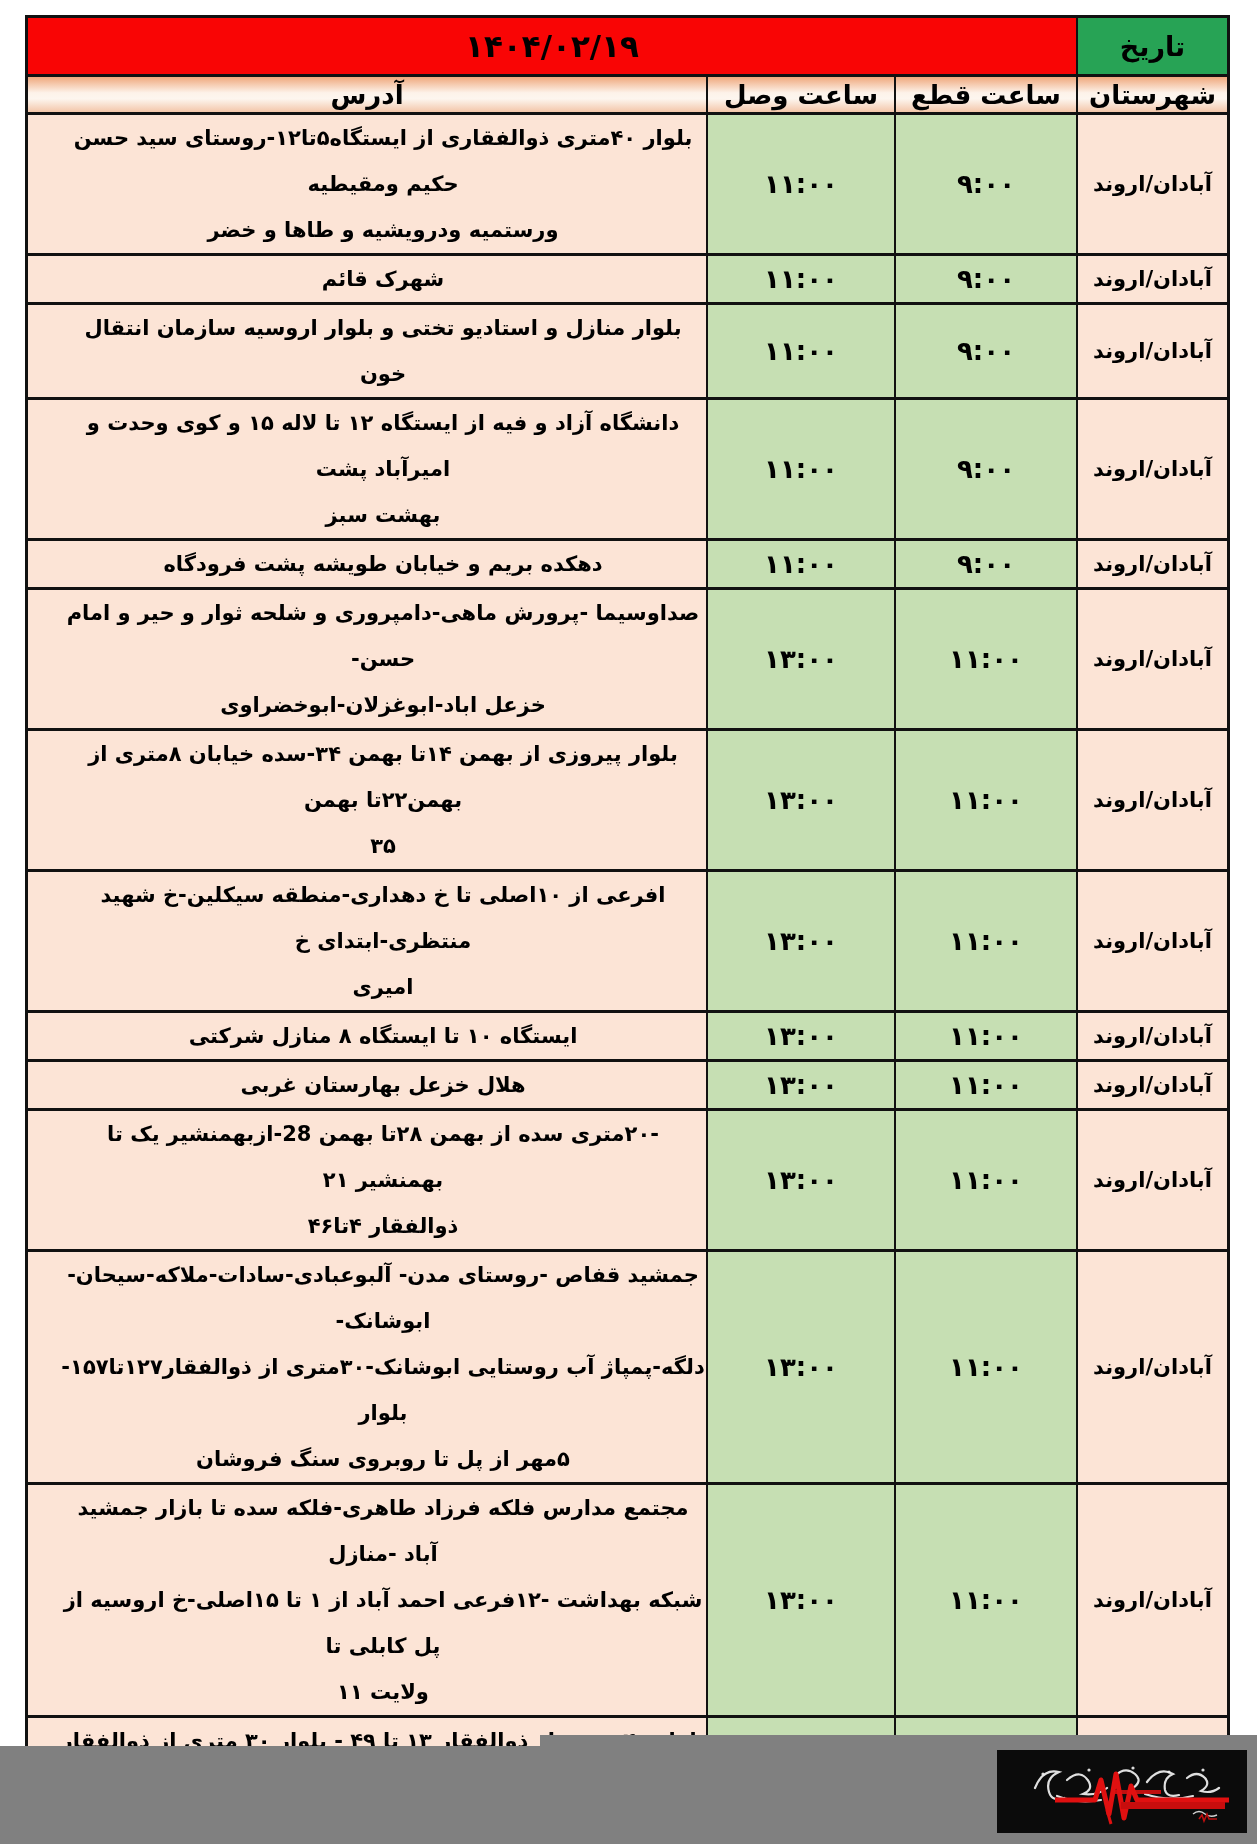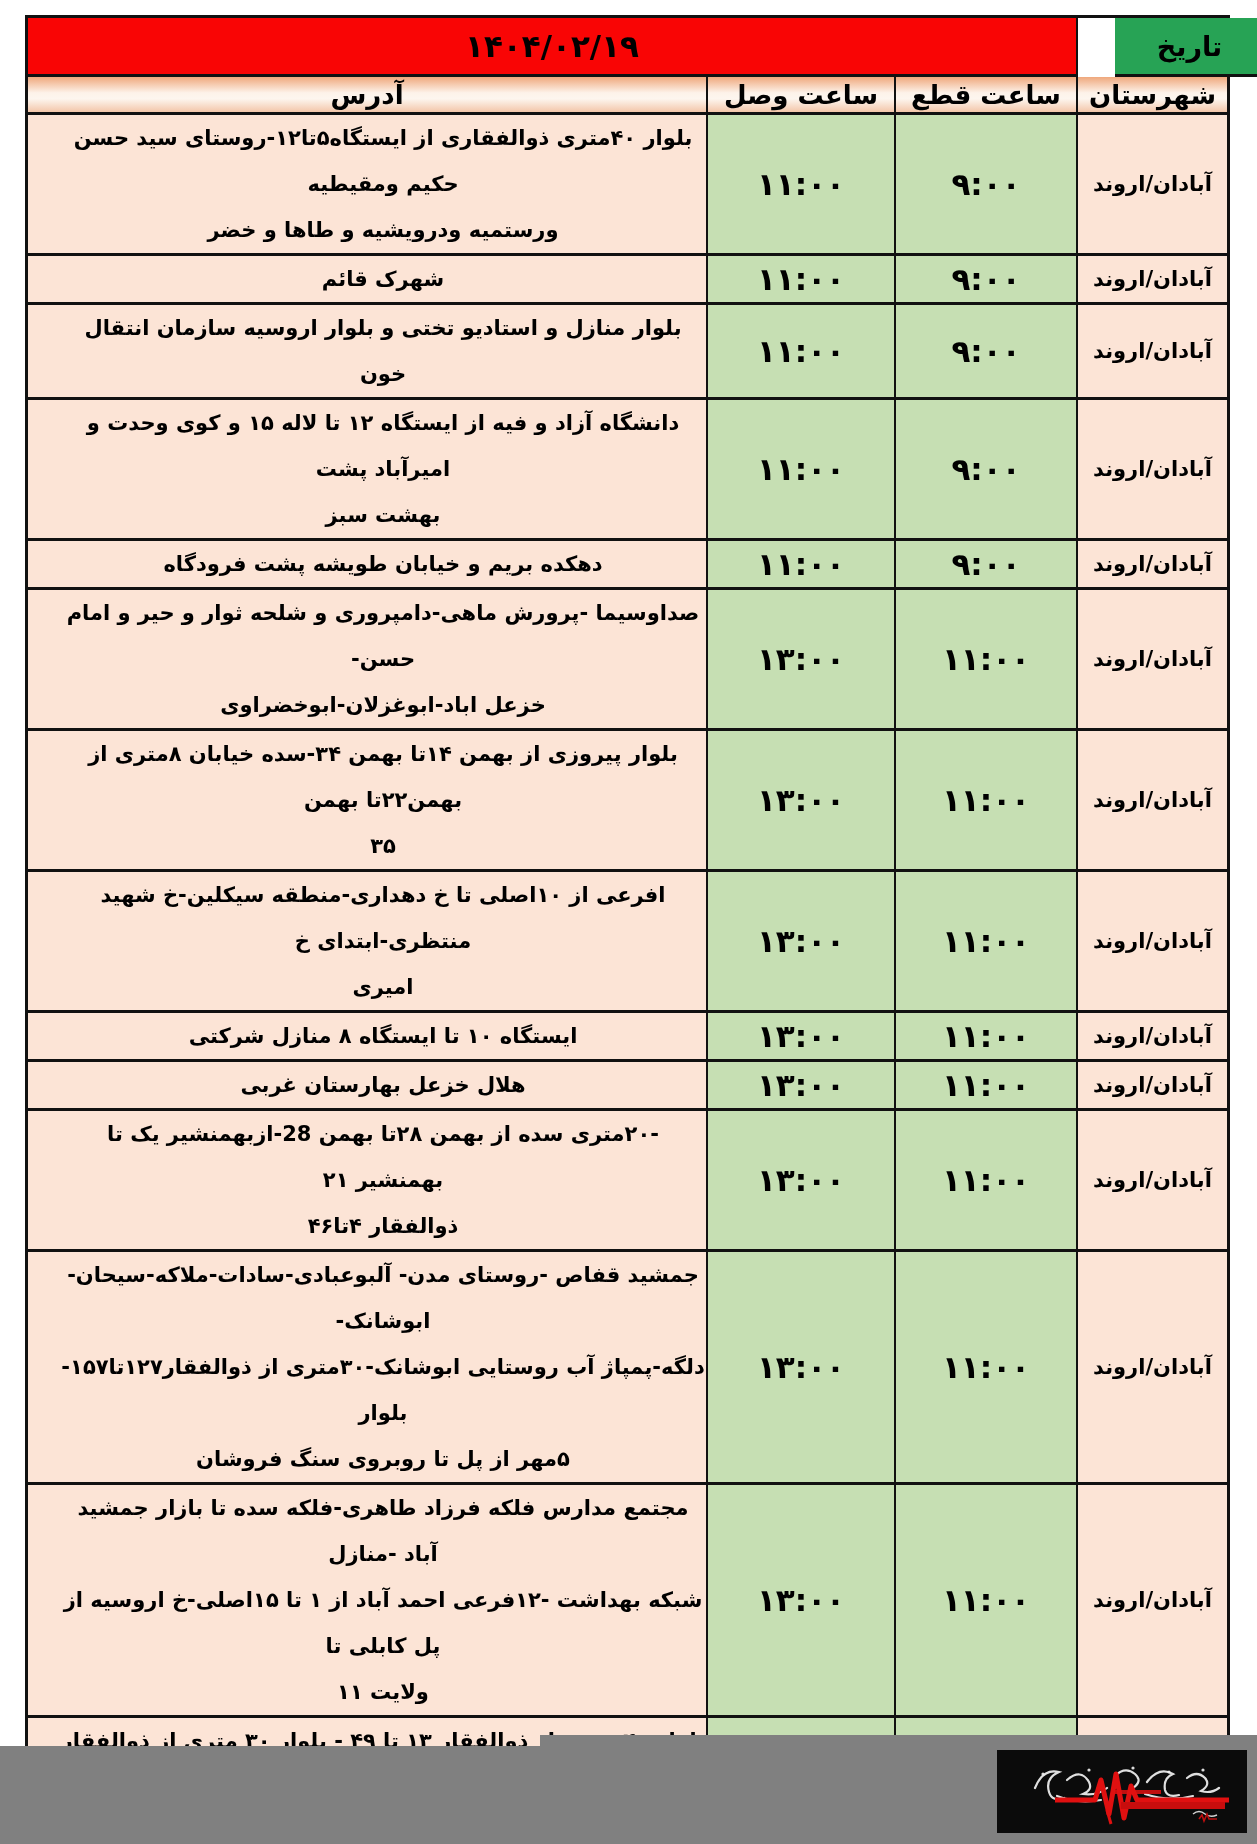--- a/index.html
+++ b/index.html
@@ -27,33 +27,33 @@
   .row{display:grid;grid-template-columns:680px 188px 182px 149px;}
   .cell{
     box-sizing:border-box;border-right:2px solid var(--border);
     border-bottom:3px solid var(--border);
     display:flex;align-items:center;justify-content:center;
     direction:rtl;text-align:center;
   }
   .cell:last-child{border-right:none;}
   .row:last-child .cell{border-bottom:none;}
   
-  .row-date{grid-template-columns:1050px 149px;height:59px;gap:37px;}
+  .row-date{grid-template-columns:1050px 149px;height:59px;}
   .cell-date{background:var(--header-red);font-size:31px;}
   .cell-date .num{direction:ltr;unicode-bidi:embed;}
   .cell-datelabel{background:var(--header-green);font-size:27px;}
   
   .row-cols{height:38px;}
   .row-cols .cell{
     background:linear-gradient(180deg,#efa87d 0%,#fdf2e9 45%,#fdf6ef 62%,#f3c6a9 100%);
     font-size:26px;
   }
   
   .cell-address,.cell-county{background:var(--cell-peach);}
-  .cell-time{background:var(--cell-green);font-size:31px;}
+  .cell-time{background:var(--cell-green);font-size:26px;}
   .cell-address{font-size:21px;padding-left:32px;}
   .cell-address .txt{white-space:pre-line;line-height:46px;width:100%;}
   .cell-county{font-size:21px;line-height:46px;}
   .cell-time{line-height:46px;}
   
   .overlay-right{position:absolute;left:540px;top:1735px;width:717px;height:109px;background:var(--overlay-gray);}
   .overlay-full{position:absolute;left:0;top:1746px;width:1257px;height:98px;background:var(--overlay-gray);}
   .logo{
     position:absolute;left:997px;top:1750px;width:250px;height:83px;
     background:var(--logo-bg);

